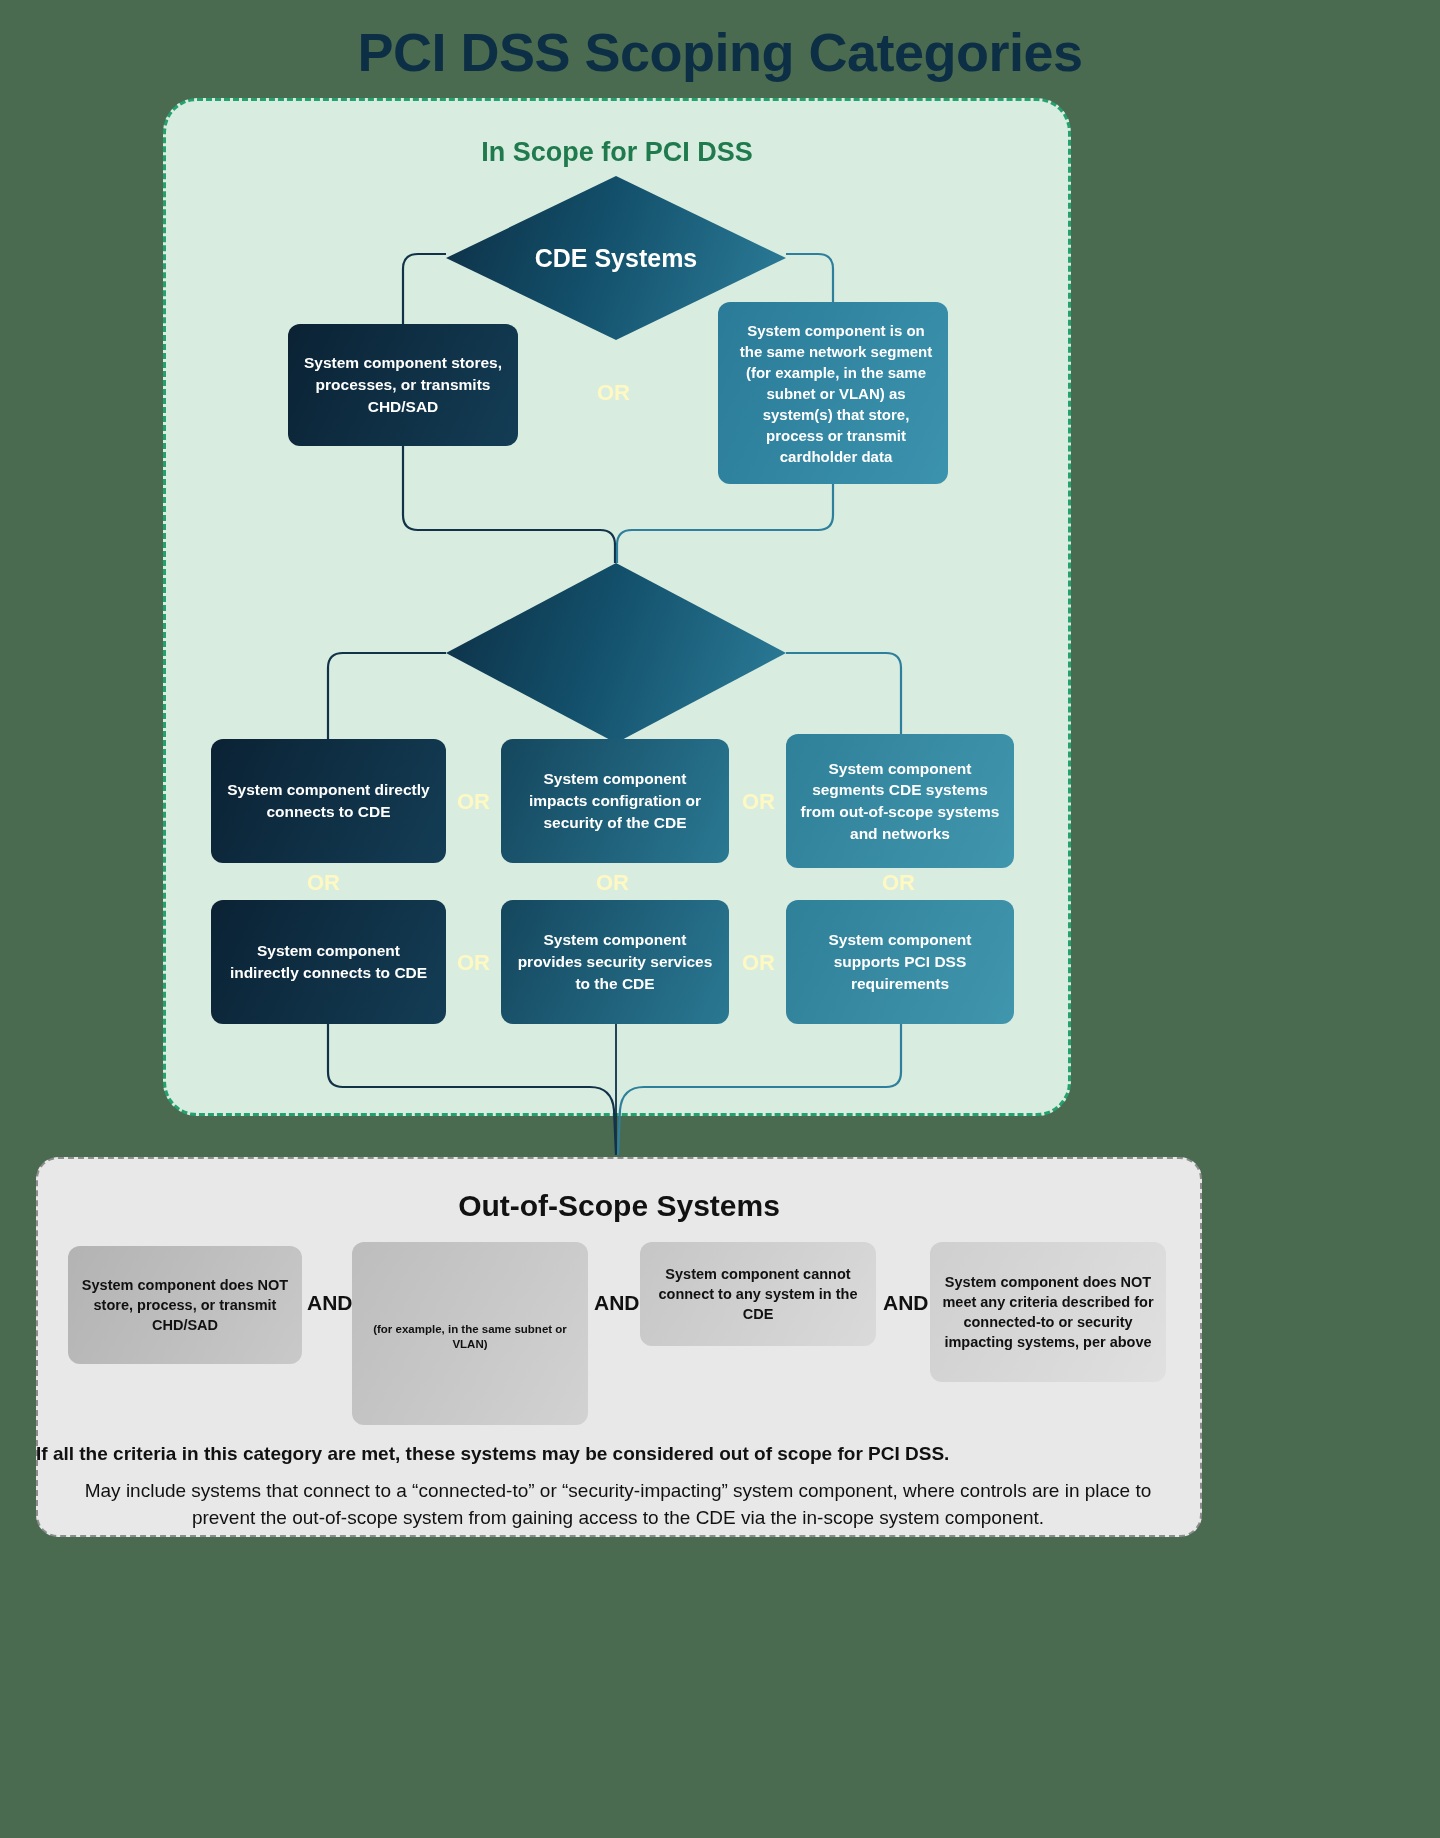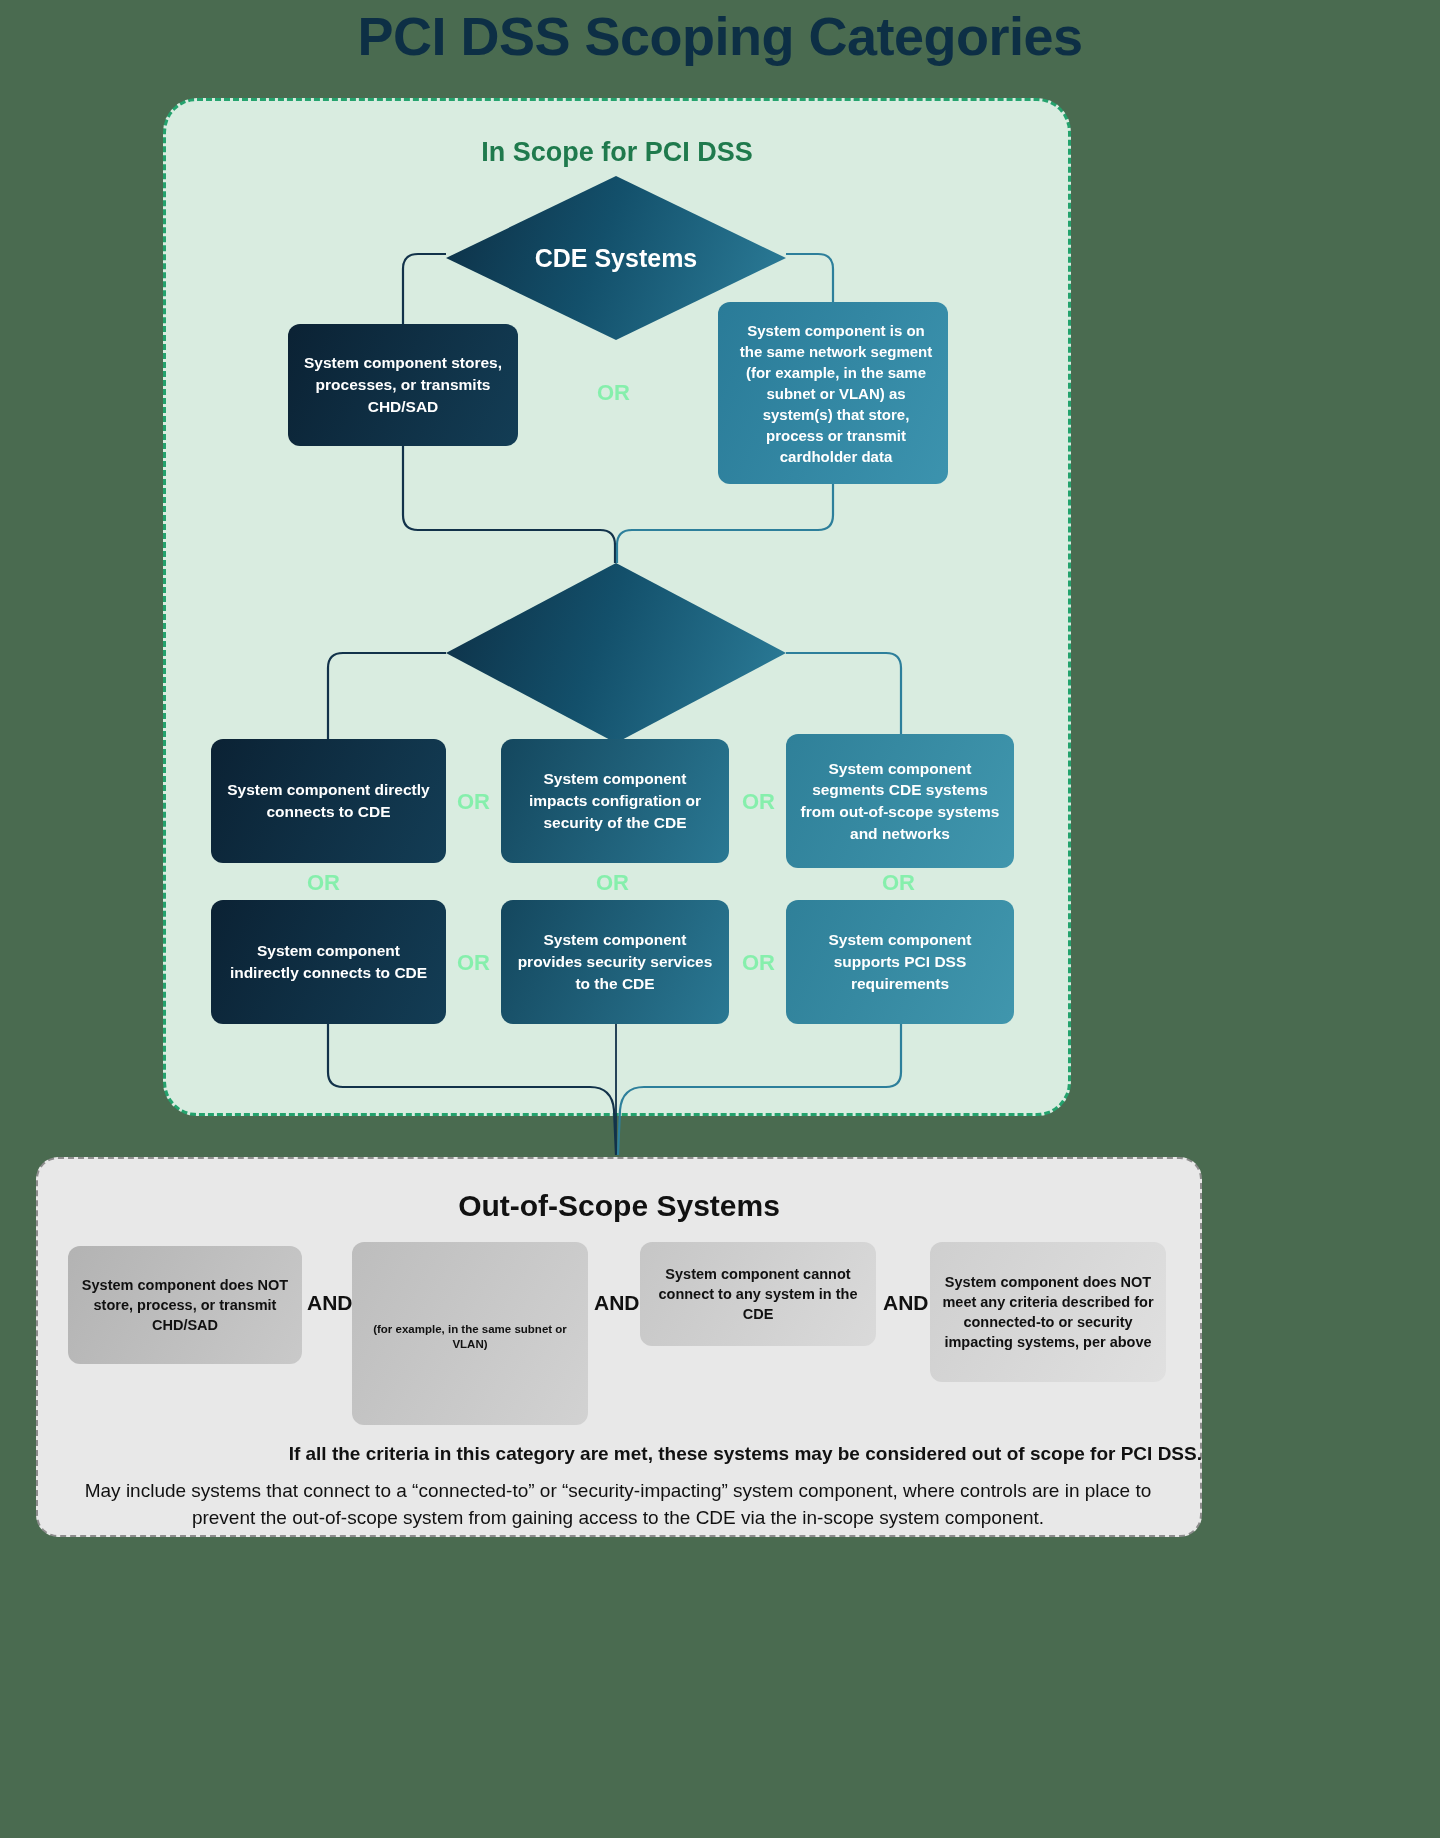--- a/index.html
+++ b/index.html
@@ -12,21 +12,21 @@
     overflow:hidden;
   }
 
   
   .title {
     text-align:center;
     color:#0d2f45;
     font-size:54px;
     font-weight:bold;
     letter-spacing:-0.5px;
-    padding-top:8px;
+    padding-top:24px;
     line-height:1.05;
   }
 
   
   .inscope-panel {
     position:absolute;
     left:163px; top:98px;
     width:908px; height:1018px;
     background:#d9ece0;
     border:3px dashed #24a26d;
@@ -79,21 +79,21 @@
   .g-dark   { background:linear-gradient(115deg,#0b2234 0%,#133d55 100%); }
   .g-mid    { background:linear-gradient(115deg,#14475e 0%,#2a7893 100%); }
   .g-light  { background:linear-gradient(115deg,#2a7b98 0%,#3c93ae 100%);padding-left:20px; }
   .g-teal   { background:linear-gradient(115deg,#2f8099 0%,#4096ad 100%); }
 
   #box-store  { left:288px; top:324px; width:230px; height:122px; }
   #box-seg    { left:718px; top:302px; width:230px; height:182px; font-size:15px; }
 
   .or-label {
     position:absolute;
-    color:#86efac;
+    color:#fef9c3;
     font-weight:bold;
     font-size:22px;
   }
 
   
   #gb1 { left:211px; top:739px; width:235px; height:124px; }
   #gb2 { left:501px; top:739px; width:228px; height:124px; }
   #gb3 { left:786px; top:734px; width:228px; height:134px; }
   #gb4 { left:211px; top:900px; width:235px; height:124px; }
   #gb5 { left:501px; top:900px; width:228px; height:124px; }
@@ -137,21 +137,21 @@
 
   .sub-note { font-size:11.5px; font-weight:bold; margin-top:6px; line-height:1.25; }
 
   .and-label {
     position:absolute;
     color:#111; font-weight:bold; font-size:21px;
   }
 
   .oos-footer1 {
     position:absolute; left:36px; top:1443px; width:1166px;
-    text-align:right; color:#111; font-size:19px; font-weight:bold;
+    text-align:left; color:#111; font-size:19px; font-weight:bold;
   }
   .oos-footer2 {
     position:absolute; left:68px; top:1478px; width:1100px;
     text-align:center; color:#111; font-size:19px; line-height:1.42;
   }
 </style>
 </head>
 <body>
 
 <div class="title">PCI DSS Scoping Categories</div>

